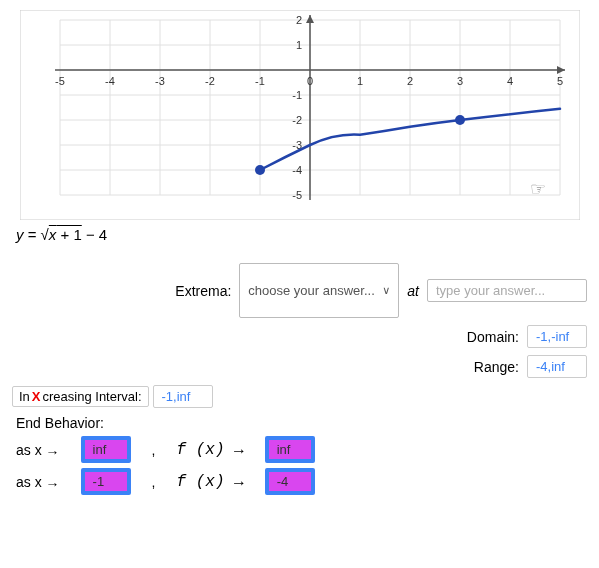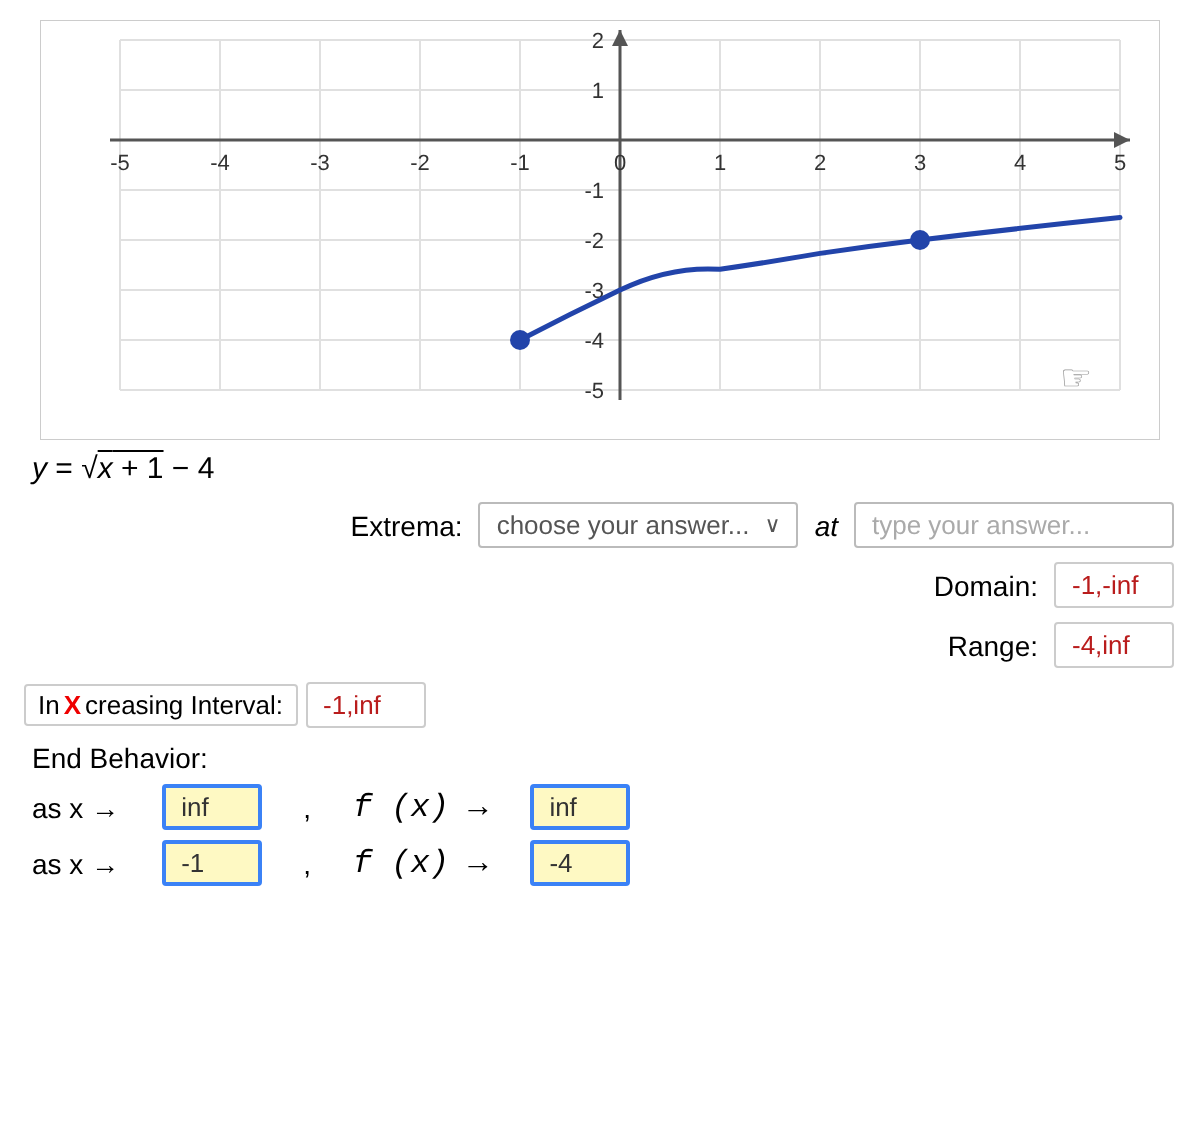--- a/index.html
+++ b/index.html
@@ -28,21 +28,21 @@
       justify-content: center;
       margin-bottom: 6px;
     }
     .graph-svg {
       display: block;
     }
 
     
     .equation {
       font-size: 15px;
-      margin-bottom: 8px;
+      margin-bottom: 20px;
       padding-left: 4px;
     }
     .equation i {
       font-style: italic;
     }
 
     
     .form-row {
       display: flex;
       align-items: center;
@@ -54,28 +54,28 @@
     .form-label {
       font-size: 14px;
       margin-right: 4px;
       white-space: nowrap;
     }
     .answer-box {
       border: 1px solid #ccc;
       background: #fff;
       padding: 3px 8px;
       font-size: 13px;
-      color: #b91c1c;
+      color: #3b82f6;
       min-width: 60px;
       border-radius: 2px;
     }
     .dropdown-box {
       border: 1px solid #bbb;
       background: #fff;
-      padding: 3px 8px;
+      padding: 19px 8px;
       font-size: 13px;
       color: #555;
       min-width: 160px;
       border-radius: 2px;
       display: flex;
       align-items: center;
       justify-content: space-between;
       cursor: pointer;
     }
     .dropdown-arrow {
@@ -133,22 +133,22 @@
       margin-bottom: 5px;
       gap: 21px;
       flex-wrap: wrap;
       padding-left: 4px;
     }
     .behavior-arrow {
       font-size: 14px;
       white-space: nowrap;
     }
     .behavior-val {
-      border: 2px solid #3b82f6;
-      background: #fef9c3;
+      border: 4px solid #3b82f6;
+      background: #d946ef;
       padding: 2px 8px;
       font-size: 13px;
       color: #333;
       min-width: 50px;
       border-radius: 2px;
     }
     .comma-sep {
       font-size: 14px;
     }
     .f-notation {

